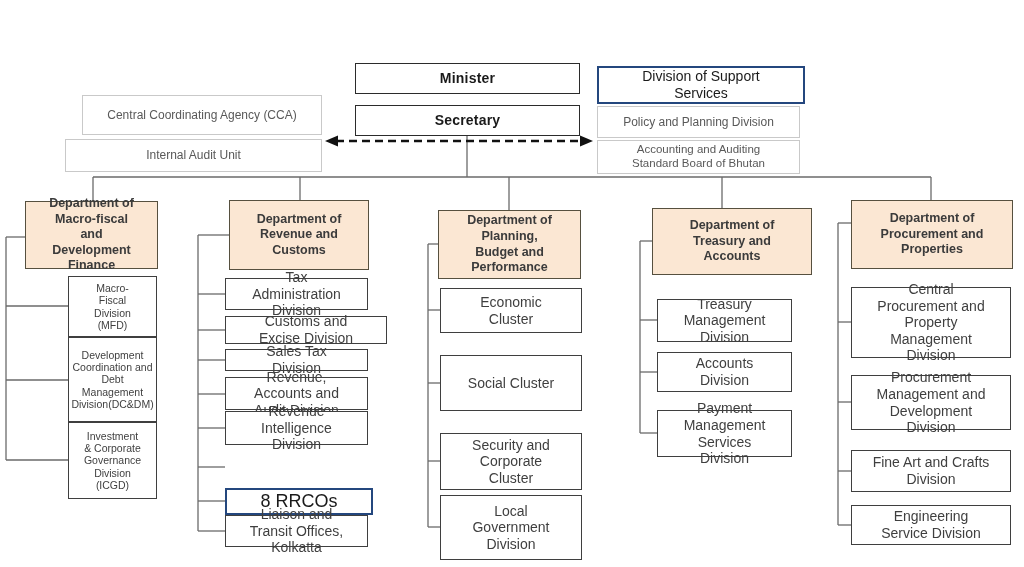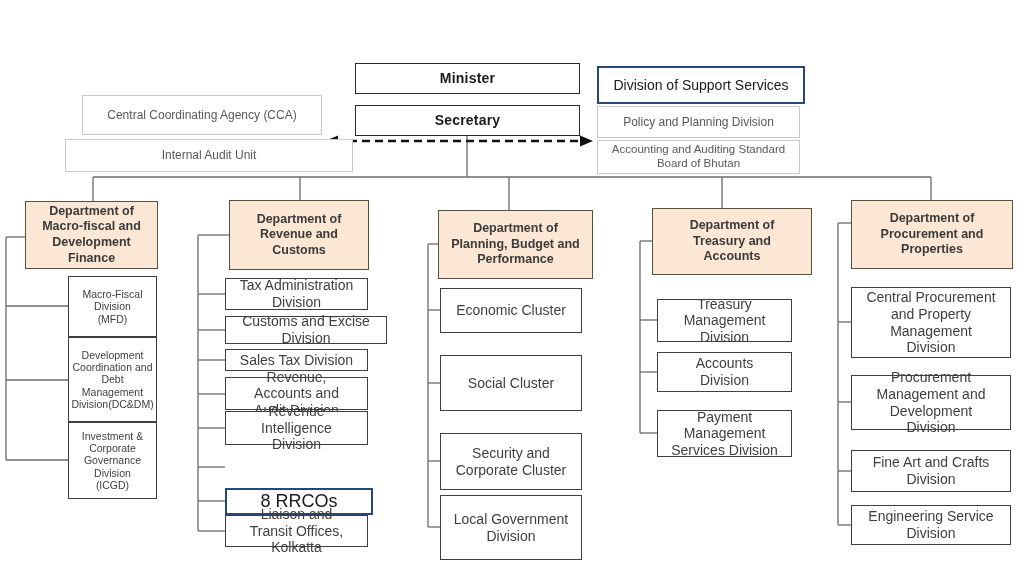--- a/index.html
+++ b/index.html
@@ -4,21 +4,21 @@
 <style>
   html,body{margin:0;padding:0;background:#ffffff;}
   #canvas{
     position:relative;width:1024px;height:567px;background:#ffffff;overflow:hidden;
     font-family:"Liberation Sans", sans-serif;color:#3d3d3d;
   }
   #wires{position:absolute;left:0;top:0;width:1024px;height:567px;}
   .box{
     position:absolute;box-sizing:border-box;display:flex;align-items:center;justify-content:center;
     text-align:center;background:#ffffff;border:1.3px solid #3f3f3f;
-    line-height:1.18;padding:1px 12px;z-index:2;
+    line-height:1.18;padding:1px 20px;z-index:2;
   }
   .bold-box{border:1.8px solid #2b2b2b;font-weight:bold;font-size:14px;color:#1a1a1a;letter-spacing:.2px;}
   .gray-box{border:1px solid #c9c9c9;color:#595959;font-size:12px;}
   .dept{background:#fbe7d3;border:1.3px solid #56503f;font-weight:600;font-size:12.5px;color:#3b3b3b;line-height:1.25;}
   .child{font-size:14px;color:#3f3f3f;}
   .child-sm{font-size:10.5px;text-align:center;}
   .hl{border:2.5px solid #24477e;font-size:18px;color:#1a1a1a;}
   .hl-lg{border:2.5px solid #24477e;font-size:14px;color:#1a1a1a;}
 </style>
 </head>
@@ -79,29 +79,29 @@
       <line x1="336" y1="141" x2="582" y2="141" stroke="#111111" stroke-width="2.4" stroke-dasharray="8 5"></line>
       <polygon points="325,141 338,135.5 338,146.5" fill="#111111"></polygon>
       <polygon points="593,141 580,135.5 580,146.5" fill="#111111"></polygon>
     </g>
   </svg>
 
   <div class="box bold-box" style="left:355px;top:63px;width:225px;height:31px">Minister</div>
   <div class="box bold-box" style="left:355px;top:105px;width:225px;height:31px">Secretary</div>
 
   <div class="box gray-box" style="left:82px;top:95px;width:240px;height:40px">Central Coordinating Agency (CCA)</div>
-  <div class="box gray-box" style="left:65px;top:139px;width:288px;height:33px">Internal Audit Unit</div>
+  <div class="box gray-box" style="left:65px;top:139px;width:257px;height:33px">Internal Audit Unit</div>
 
   <div class="box hl-lg" style="left:597px;top:66px;width:208px;height:38px">Division of Support Services</div>
   <div class="box gray-box" style="left:597px;top:106px;width:203px;height:32px">Policy and Planning Division</div>
   <div class="box gray-box" style="left:597px;top:140px;width:203px;height:34px;font-size:11.5px">Accounting and Auditing Standard Board of Bhutan</div>
 
   <div class="box dept" style="left:25px;top:201px;width:133px;height:68px">Department of Macro-fiscal and Development Finance</div>
   <div class="box dept" style="left:229px;top:200px;width:140px;height:70px">Department of Revenue and Customs</div>
-  <div class="box dept" style="left:438px;top:210px;width:155px;height:69px">Department of Planning, Budget and Performance</div>
+  <div class="box dept" style="left:438px;top:210px;width:143px;height:69px">Department of Planning, Budget and Performance</div>
   <div class="box dept" style="left:652px;top:208px;width:160px;height:67px">Department of Treasury and Accounts</div>
   <div class="box dept" style="left:851px;top:200px;width:162px;height:69px">Department of Procurement and Properties</div>
 
   <div class="box child child-sm" style="left:68px;top:276px;width:89px;height:61px">Macro-Fiscal Division (MFD)</div>
   <div class="box child child-sm" style="left:68px;top:337px;width:89px;height:85px">Development Coordination and Debt Management Division(DC&amp;DM)</div>
   <div class="box child child-sm" style="left:68px;top:422px;width:89px;height:77px">Investment &amp; Corporate Governance Division (ICGD)</div>
 
   <div class="box child" style="left:225px;top:278px;width:143px;height:32px">Tax Administration Division</div>
   <div class="box child" style="left:225px;top:316px;width:162px;height:28px">Customs and Excise Division</div>
   <div class="box child" style="left:225px;top:349px;width:143px;height:22px">Sales Tax Division</div>

